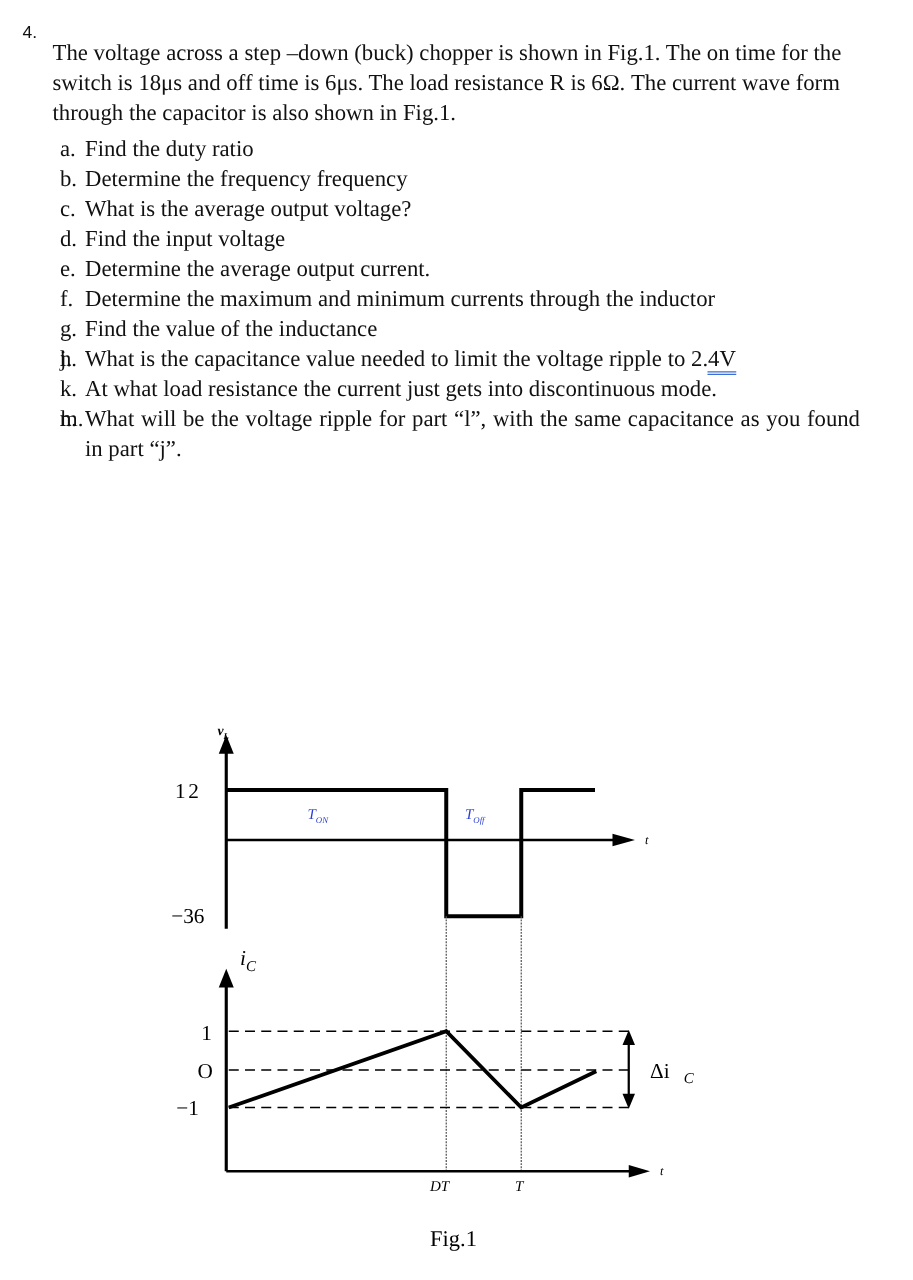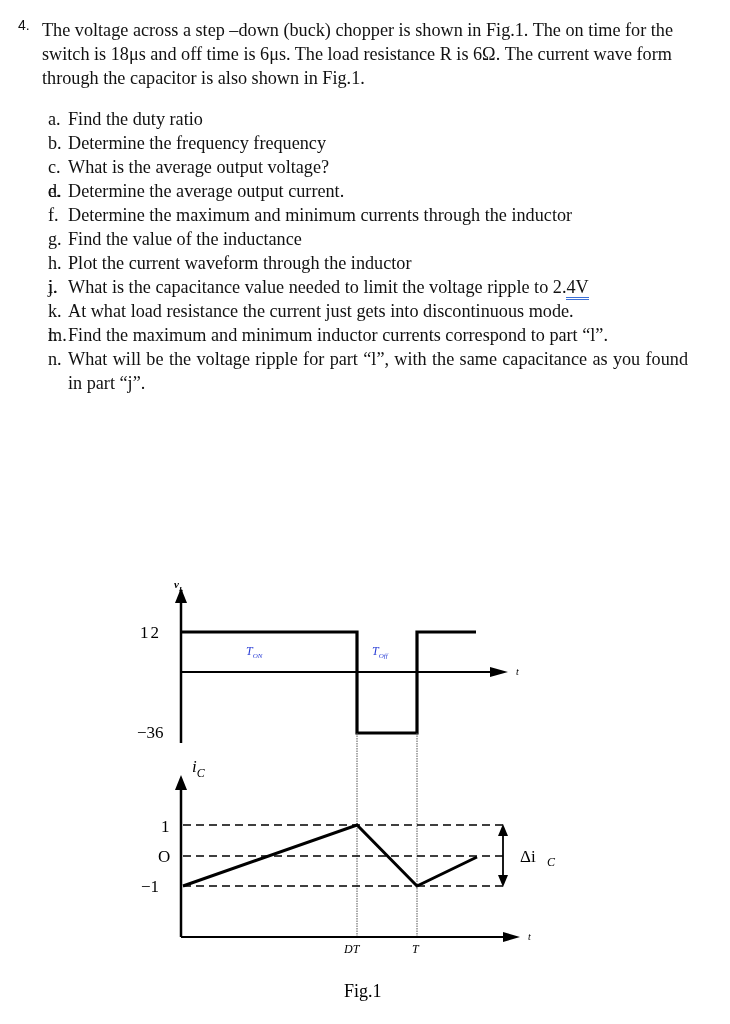--- a/index.html
+++ b/index.html
@@ -1,49 +1,49 @@
 <!DOCTYPE html>
 <html><head>
 <meta charset="utf-8">
 <style>
   html, body { margin: 0; padding: 0; background: #ffffff; }
   body { width: 730px; height: 1024px; position: relative; overflow: hidden;
          font-family: "Liberation Serif", "DejaVu Serif", serif; color: #111; }
   .q { position: absolute; left: 18px; top: 14px; width: 680px; }
   .q-num { position: absolute; left: 0; top: 3px; font-family: "Liberation Sans", sans-serif; font-size: 14px; }
-  .q-text { position: absolute; left: 24px; top: 4px; width: 662px; font-size: 18.2px; line-height: 24px; }
+  .q-text { position: absolute; left: 24px; top: 16px; width: 662px; font-size: 18.2px; line-height: 24px; }
   .parts { position: absolute; left: 48px; top: 107px; width: 640px; margin: 0; padding: 0; list-style: none; }
   .part { position: relative; font-size: 18.2px; line-height: 24px; padding-left: 20px; text-align: justify; }
   .part .lbl { position: absolute; left: 0; top: 0; }
   .ul2 { border-bottom: 3px double #3b6fd6; }
   svg { position: absolute; left: 0; top: 0; }
   .fig-txt { font-family: "Liberation Serif", serif; }
 </style>
 </head>
 <body>
 
 <div class="q">
   <span class="q-num">4.</span>
   <div class="q-text">The voltage across a step –down (buck) chopper is shown in Fig.1. The on time for the switch is 18μs and off time is 6μs.  The load resistance R is 6Ω. The current wave form through the capacitor is also shown in Fig.1.</div>
 </div>
 
 <ul class="parts">
   <li class="part"><span class="lbl">a.</span><span>Find the duty ratio</span></li>
   <li class="part"><span class="lbl">b.</span><span>Determine the frequency frequency</span></li>
   <li class="part"><span class="lbl">c.</span><span>What is the average output voltage?</span></li>
-  <li class="part"><span class="lbl">d.</span></li>
+  <li class="part"><span class="lbl">d.</span><span>Find the input voltage</span></li>
   <li class="part"><span class="lbl">e.</span><span>Determine the average output current.</span></li>
   <li class="part"><span class="lbl">f.</span><span>Determine the maximum and minimum currents through the inductor</span></li>
   <li class="part"><span class="lbl">g.</span><span>Find the value of the inductance</span></li>
-  <li class="part"><span class="lbl">h.</span><span>Plot the current waveform through the inductor</span></li>
+  <li class="part"><span class="lbl">h.</span></li>
   <li class="part"><span class="lbl">i.</span></li>
   <li class="part"><span class="lbl">j.</span><span>What is the capacitance value needed to limit the voltage ripple to 2.</span><span class="ul2">4V</span></li>
   <li class="part"><span class="lbl">k.</span><span>At what load resistance the current just gets into discontinuous mode.</span></li>
   <li class="part"><span class="lbl">l.</span></li>
-  <li class="part"><span class="lbl">m.</span><span> Find the maximum and minimum inductor currents correspond to part “l”.</span></li>
+  <li class="part"><span class="lbl">m.</span></li>
   <li class="part"><span class="lbl">n.</span><span>What will be the voltage ripple for part “l”, with the same capacitance as you found in part “j”.</span></li>
 </ul>
 
 <svg width="730" height="1024" viewBox="0 0 730 1024" xmlns="http://www.w3.org/2000/svg">
   <defs>
     <marker id="arrow" markerWidth="10" markerHeight="10" refX="9" refY="5" orient="auto" markerUnits="userSpaceOnUse">
       <path d="M0,1 L10,5 L0,9 Z" fill="#000"></path>
     </marker>
   </defs>
 

